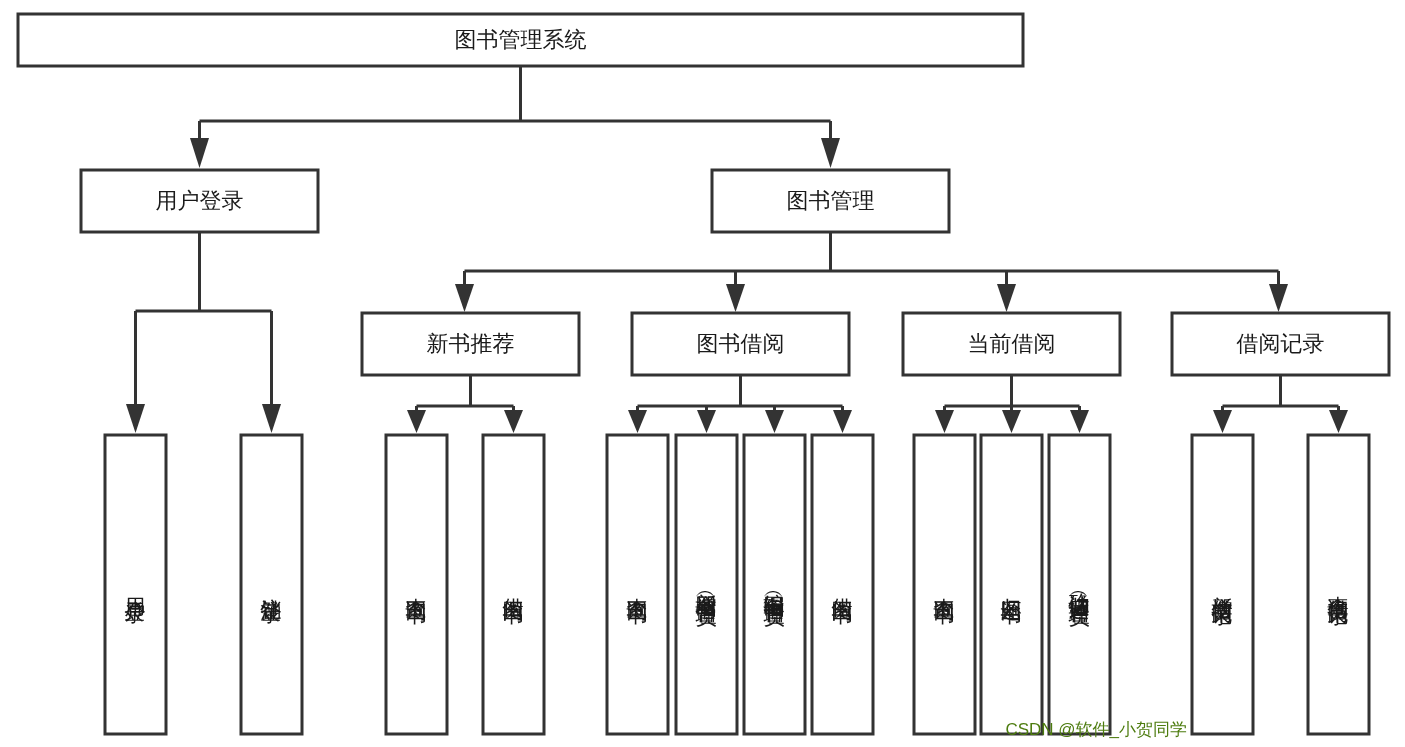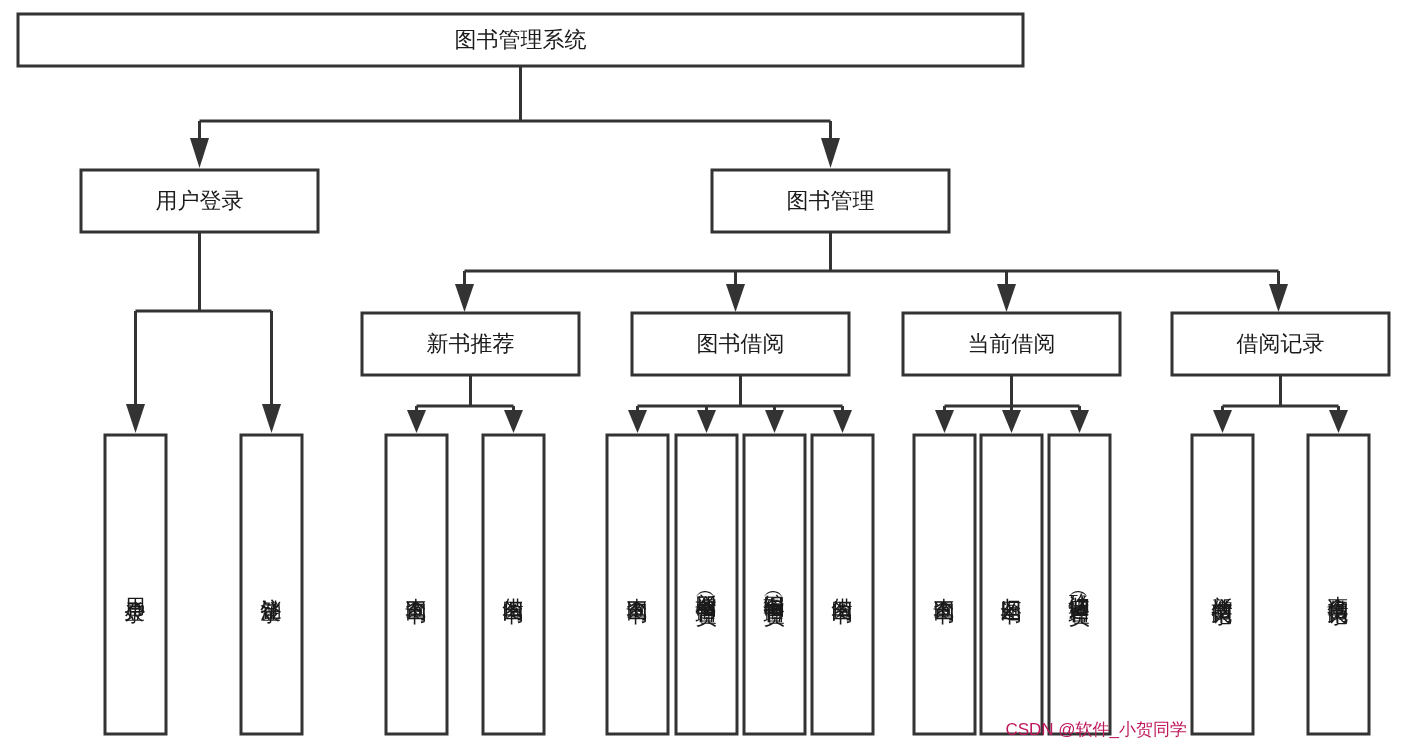--- a/index.html
+++ b/index.html
@@ -56,21 +56,21 @@
     text-orientation: upright;
     letter-spacing: 2px;
     text-anchor: middle;
   }
   .watermark {
     position: absolute;
     right: 14px;
     bottom: 6px;
     font-family: "Liberation Sans", "DejaVu Sans", sans-serif;
     font-size: 17px;
-    color: #be185d;
+    color: #4d7c0f;
     white-space: nowrap;
     user-select: none;
   }
 </style>
 </head>
 <body>
 
 <div id="diagram-root">
 
   <svg id="flowchart" viewBox="0 0 1405 747">

